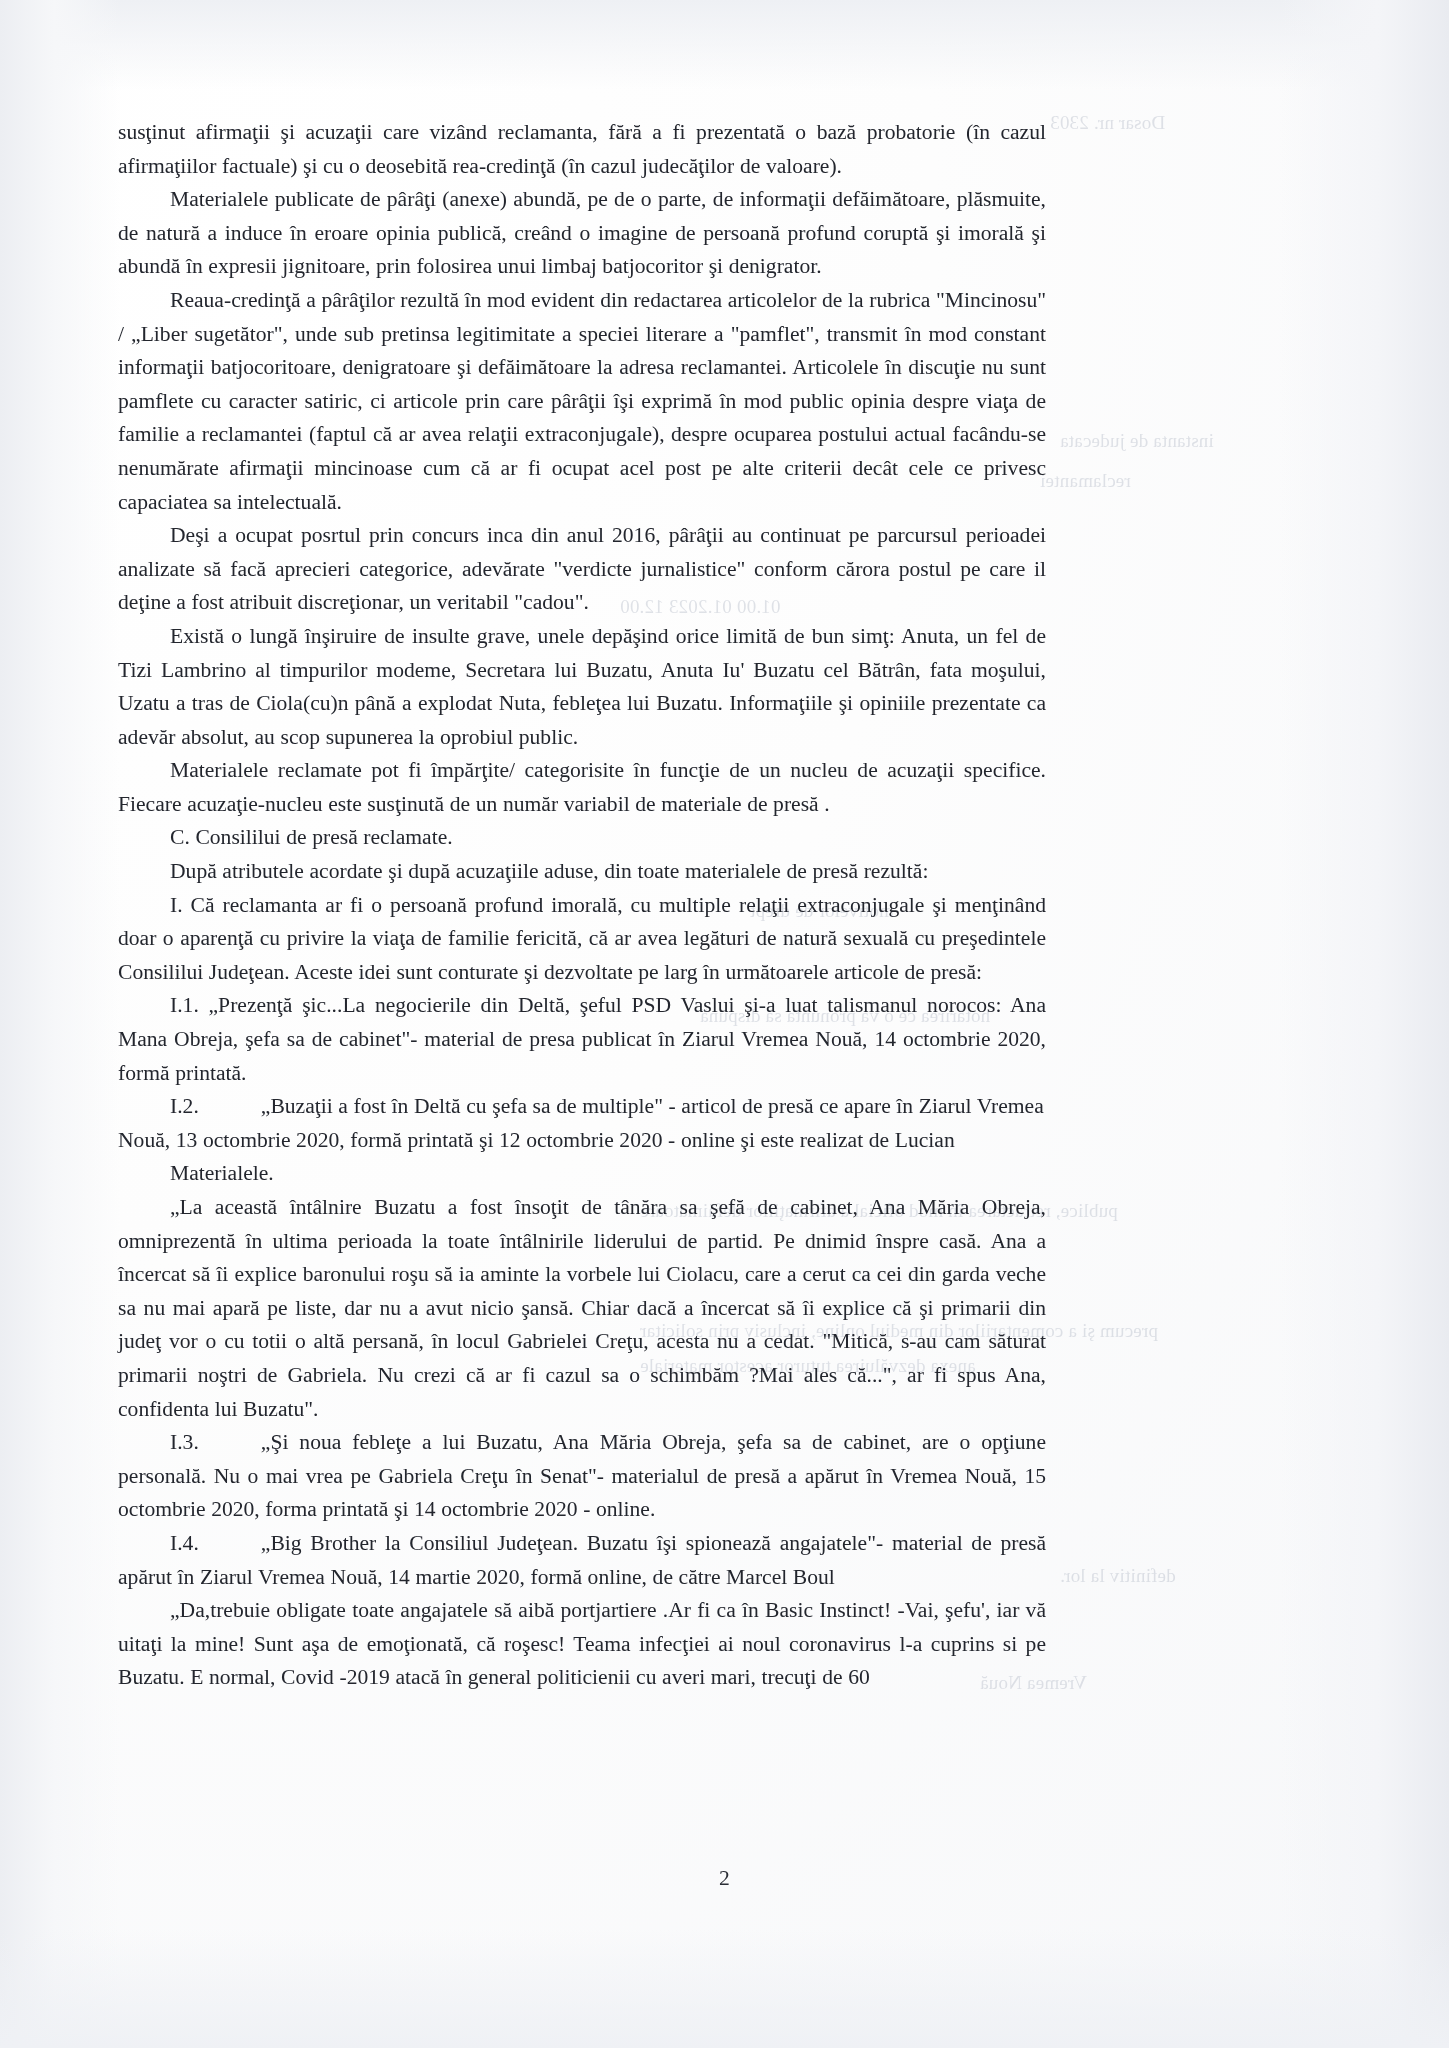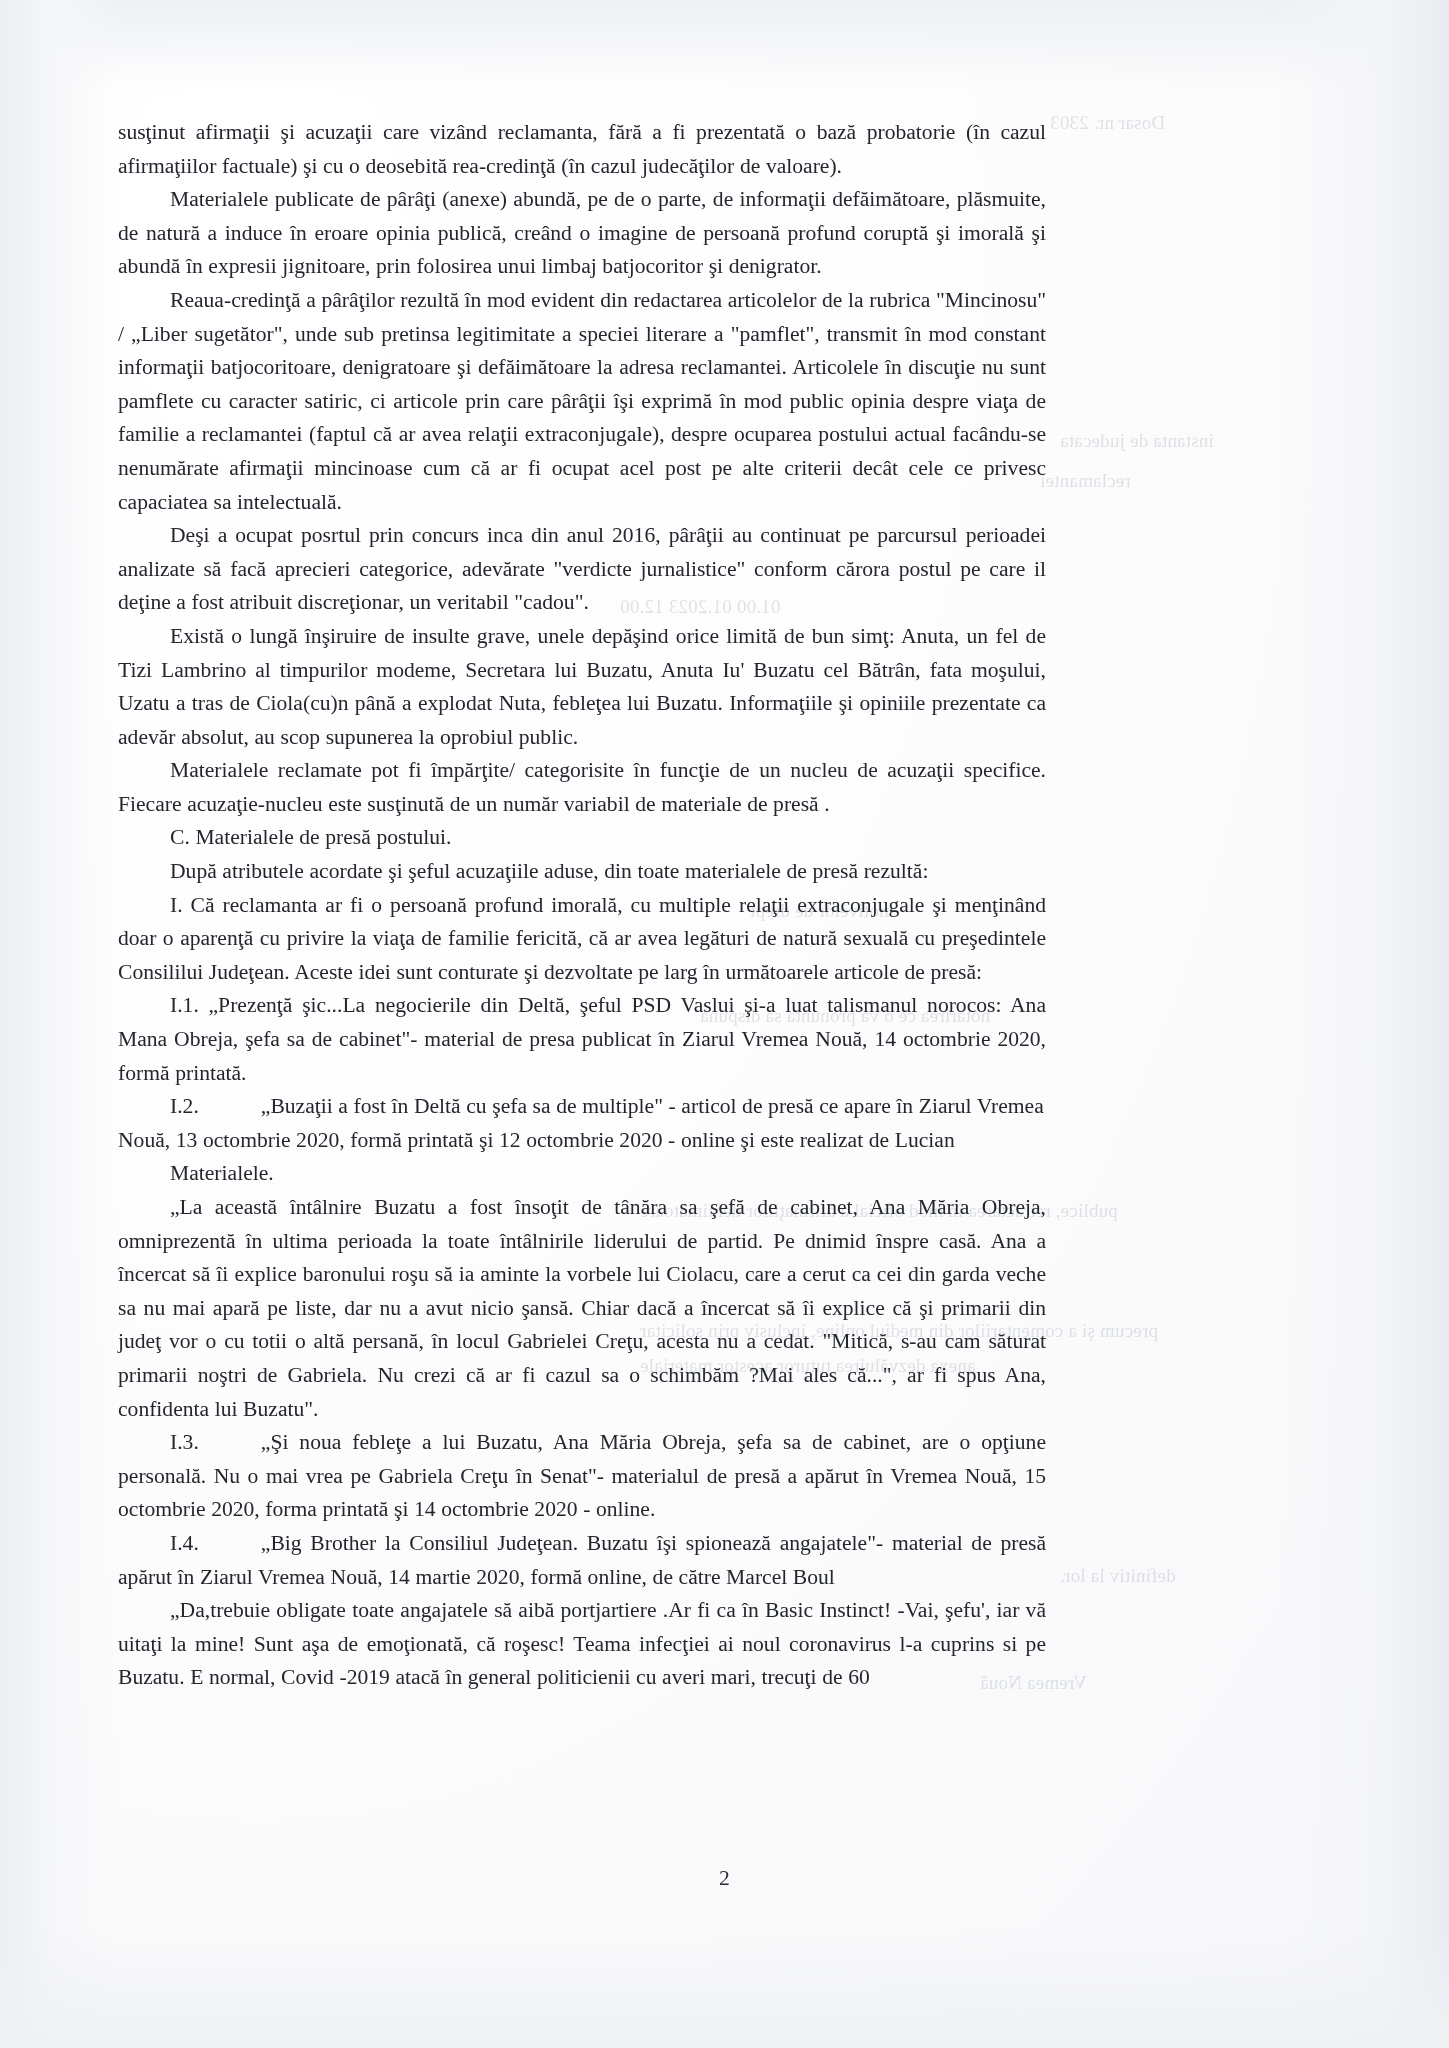--- a/index.html
+++ b/index.html
@@ -133,23 +133,23 @@
 
     <p class="para indent nostretch">Reaua-credinţă a pârâţilor rezultă în mod evident din redactarea articolelor de la rubrica "Mincinosu" / „Liber sugetător", unde sub pretinsa legitimitate a speciei literare a "pamflet", transmit în mod constant informaţii batjocoritoare, denigratoare şi defăimătoare la adresa reclamantei. Articolele în discuţie nu sunt pamflete cu caracter satiric, ci articole prin care pârâţii îşi exprimă în mod public opinia despre viaţa de familie a reclamantei (faptul că ar avea relaţii extraconjugale), despre ocuparea postului actual facându-se nenumărate afirmaţii mincinoase cum că ar fi ocupat acel post pe alte criterii decât cele ce privesc capaciatea sa intelectuală.</p>
 
     <p class="para indent nostretch">Deşi a ocupat posrtul prin concurs inca din anul 2016, pârâţii au continuat pe parcursul perioadei analizate să facă aprecieri categorice, adevărate "verdicte jurnalistice" conform cărora postul pe care il deţine a fost atribuit discreţionar, un veritabil "cadou".</p>
 
     <p class="para indent nostretch">Există o lungă înşiruire de insulte grave, unele depăşind orice limită de bun simţ: Anuta, un fel de Tizi Lambrino al timpurilor modeme, Secretara lui Buzatu, Anuta Iu' Buzatu cel Bătrân, fata moşului, Uzatu a tras de Ciola(cu)n până a explodat Nuta, febleţea lui Buzatu. Informaţiile şi opiniile prezentate ca adevăr absolut, au scop supunerea la oprobiul public.</p>
 
 
     <p class="para indent nostretch">Materialele reclamate pot fi împărţite/ categorisite în funcţie de un nucleu de acuzaţii specifice. Fiecare acuzaţie-nucleu este susţinută de un număr variabil de materiale de presă .</p>
 
-    <p class="para indent nostretch">C. Materialele de presă postului.</p>
+    <p class="para indent nostretch">C. Consililui de presă reclamate.</p>
 
-    <p class="para indent nostretch">După atributele acordate şi şeful acuzaţiile aduse, din toate materialele de presă rezultă:</p>
+    <p class="para indent nostretch">După atributele acordate şi după acuzaţiile aduse, din toate materialele de presă rezultă:</p>
 
     <p class="para indent nostretch">I. Că reclamanta ar fi o persoană profund imorală, cu multiple relaţii extraconjugale şi menţinând doar o aparenţă cu privire la viaţa de familie fericită, că ar avea legături de natură sexuală cu preşedintele Consililui Judeţean. Aceste idei sunt conturate şi dezvoltate pe larg în următoarele articole de presă:</p>
 
     <p class="para indent nostretch">I.1. „Prezenţă şic...La negocierile din Deltă, şeful PSD Vaslui şi-a luat talismanul norocos: Ana Mana Obreja, şefa sa de cabinet"- material de presa publicat în Ziarul Vremea Nouă, 14 octombrie 2020, formă printată.</p>
 
     <p class="para indent nostretch"><span>I.2.</span><span class="tabgap"></span><span>„Buzaţii a fost în Deltă cu şefa sa de multiple" - articol de presă ce apare în Ziarul Vremea</span></p>
 
     <p class="para noindent nostretch">Nouă, 13 octombrie 2020, formă printată şi 12 octombrie 2020 - online şi este realizat de Lucian</p>
 
     <p class="para indent nostretch">Materialele.</p>

